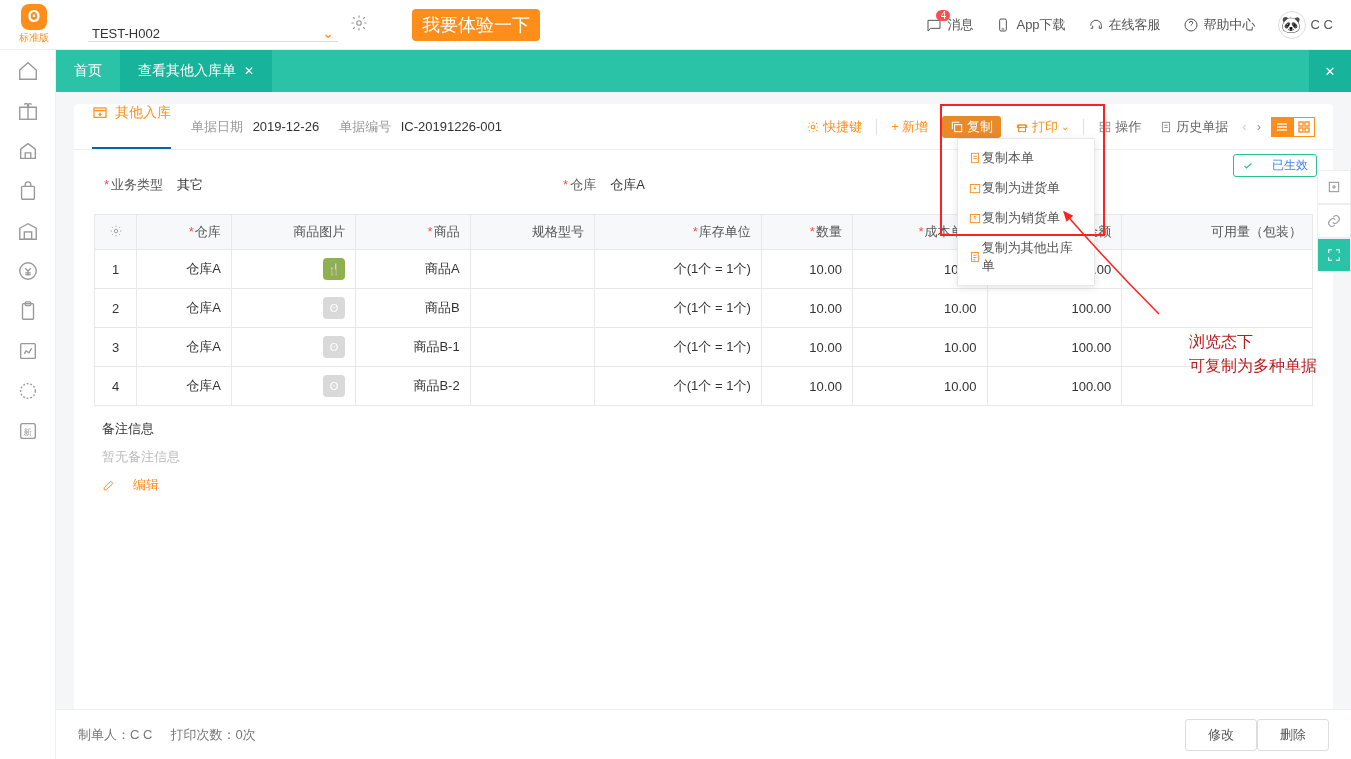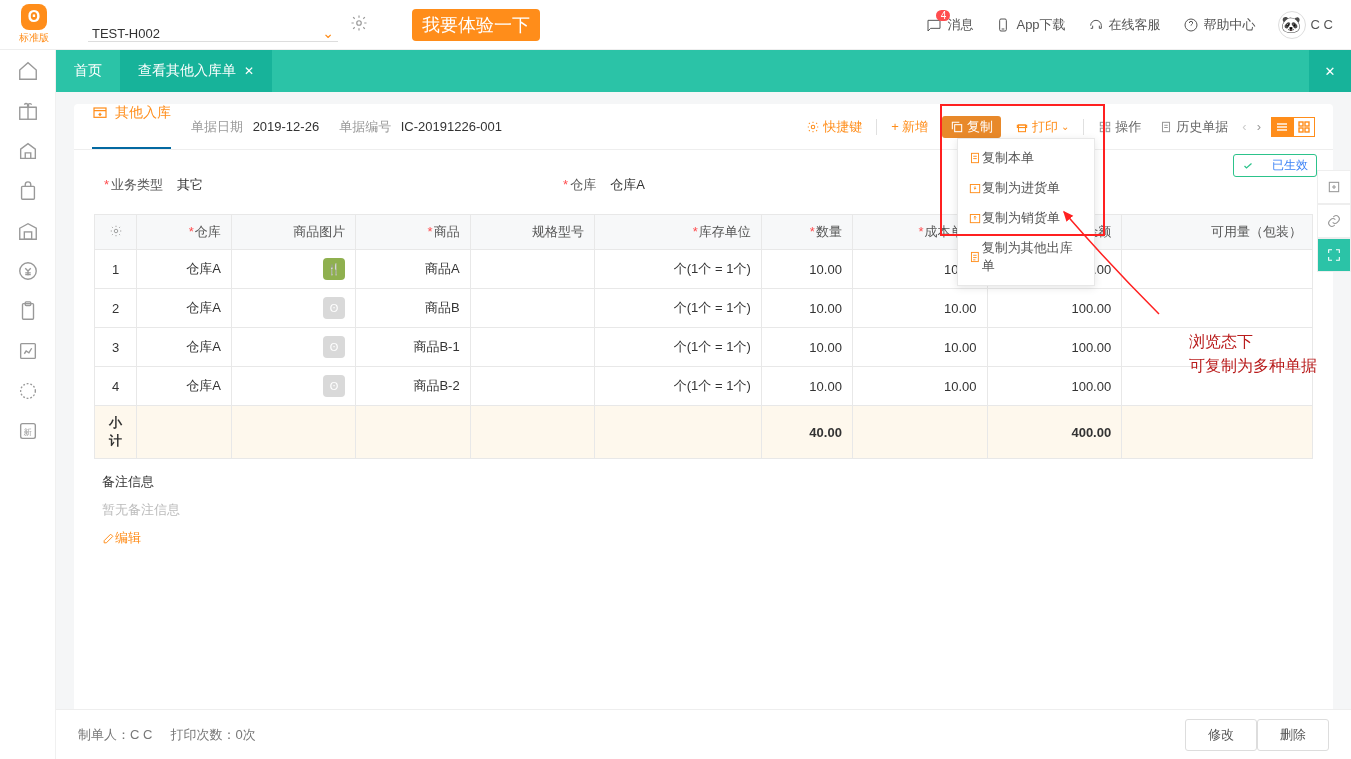--- a/index.html
+++ b/index.html
@@ -82,21 +82,21 @@
 .thumb { width:22px; height:22px; border-radius:4px; display:inline-flex; align-items:center; justify-content:center; color:#fff; font-size:11px; }
 .thumb.green { background:#8fb04f; }
 .thumb.grey { background:#d9d9d9; }
 tr.subtotal td { background:#fef8ed; font-weight:bold; }
 tr.subtotal td:first-child { color:#333; text-align:center; }
 
 
 .remarks { padding: 14px 28px; }
 .remarks-title { font-size:13px; color:#333; margin-bottom:10px; }
 .remarks-empty { color:#bbb; font-size:13px; margin-bottom:10px; }
-.edit-link { color:#ff8d1a; font-size:13px; display:flex; align-items:center; gap:0; cursor:pointer; }
+.edit-link { color:#ff8d1a; font-size:13px; display:flex; align-items:center; gap:18px; cursor:pointer; }
 
 
 .annot-txt { position:absolute; top:182px; right:16px; color:#b91c1c; font-size:16px; line-height:1.5; text-align:left; pointer-events:none; z-index:20;margin-top:44px; }
 .annot-arrow { position:absolute; top:100px; right:154px; width:130px; height:120px; pointer-events:none; z-index:20; }
 
 
 .float-right { position:absolute; right:0; top:170px; display:flex; flex-direction:column; z-index:30; }
 .fr-btn { width:34px; height:34px; background:#fff; border:1px solid #eee; display:flex; align-items:center; justify-content:center; cursor:pointer; }
 .fr-btn.active { background:#2bc3a7; }
 .fr-btn svg { width:16px; height:16px; stroke:#999; fill:none; stroke-width:1.6; }
@@ -415,32 +415,20 @@
     <td>仓库A</td>
     <td><span class="thumb grey">ʘ</span></td>
     <td>商品B-2</td>
     <td></td>
     <td>个(1个 = 1个)</td>
     <td>10.00</td>
     <td>10.00</td>
     <td>100.00</td>
     <td></td>
               </tr>
-              <tr class="subtotal">
-  <td>小计</td>
-  <td></td>
-                <td></td>
-                <td></td>
-                <td></td>
-                <td></td>
-  <td>40.00</td>
-  <td></td>
-  <td>400.00</td>
-  <td></td>
-              </tr>
             </tbody>
         </table>
       </div>
 
       <div class="remarks">
         <div class="remarks-title">备注信息</div>
         <div class="remarks-empty">暂无备注信息</div>
         <div class="edit-link">
           <svg width="13" height="13" viewBox="0 0 24 24" fill="none" stroke="#ff8d1a" stroke-width="1.8">
               <path d="M4 20h4L20 8l-4-4L4 16v4z"></path>

